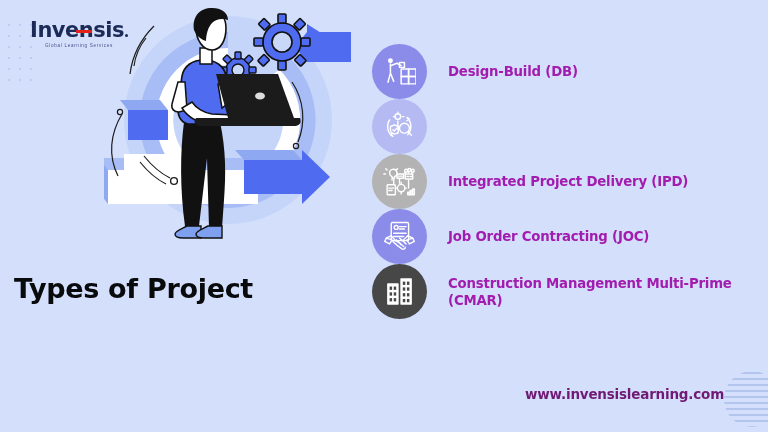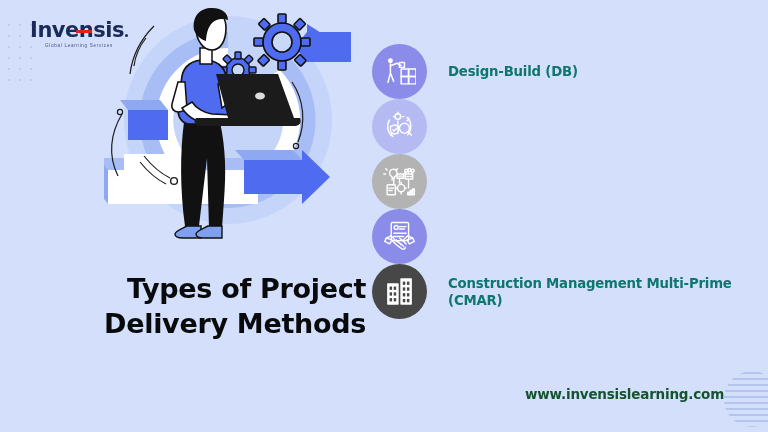--- a/index.html
+++ b/index.html
@@ -39,46 +39,46 @@
     font-family:"Liberation Sans", sans-serif;
   }
 
   
   .illo { position:absolute; left:104px; top:4px; width:260px; height:262px; }
   .illo svg { display:block; width:100%; height:100%; }
 
   
   .headline {
     position:absolute; left:14px; top:272px; width:352px;
-    text-align:right;
+    text-align:left;
     font-size:27px; font-weight:bold; line-height:1.28;
     color:#090a0c; letter-spacing:-0.3px;
     font-family:"DejaVu Sans", sans-serif;
   }
 
   
   .list { position:absolute; left:372px; top:44px; width:384px; }
   .row { position:relative; height:55px; }
   .badge {
     position:absolute; left:0; top:0; width:55px; height:55px;
     border-radius:50%; display:flex; align-items:center; justify-content:center;
   }
   .badge svg { width:33px; height:33px; display:block; }
   .row-label {
     position:absolute; left:76px; width:300px; top:50%;
     transform:translateY(-50%);
     font-size:13.3px; font-weight:bold; line-height:1.3;
-    color:#0f766e; letter-spacing:-0.2px;
+    color:#a21caf; letter-spacing:-0.2px;
     font-family:"DejaVu Sans", sans-serif;
   }
 
   
   .url {
     position:absolute; right:44px; bottom:30px;
-    font-size:13.5px; font-weight:bold; color:#14532d;
+    font-size:13.5px; font-weight:bold; color:#701a75;
     letter-spacing:-0.2px;
     font-family:"DejaVu Sans", sans-serif;
   }
 
   
   .corner { position:absolute; right:0; bottom:4px; width:56px; height:58px; overflow:hidden; }
 </style>
 </head>
 <body>
 
@@ -194,21 +194,20 @@
     <path d="M78 104 c6 10 18 16 30 16 l22 0 0 -9 -22 -1 c-8 -1 -16 -6 -20 -12 z" fill="#fff" stroke="#111" stroke-width="1.5"></path>
 
     <path d="M112 70 l62 0 l16 44 -66 0 z" fill="#1b1b1b"></path>
     <path d="M92 114 l104 0 c2 5 -1 8 -6 8 l-94 0 c-5 0 -7 -4 -4 -8 z" fill="#1b1b1b"></path>
     <ellipse cx="156" cy="92" rx="5" ry="3.5" fill="#fff" opacity="0.85"></ellipse>
   </svg>
 </div>
 
 <div class="headline">
   <div>Types of Project</div>
-  <div>Delivery Methods</div>
 </div>
 
 <div class="list" id="list">
     <div class="row">
       <div class="badge" style="background: rgb(139, 140, 234); color: rgb(255, 255, 255);">
     <svg viewBox="0 0 40 40" fill="none" stroke="currentColor" stroke-width="1.8" stroke-linecap="round" stroke-linejoin="round">
       <circle cx="9" cy="7" r="3" fill="currentColor" stroke="none"></circle>
       <path d="M9 11 l0 11 -3 11 M9 22 l4 10"></path>
       <path d="M9 13 l8 -3 l5 3"></path>
       <rect x="22" y="17" width="9" height="9" fill="none"></rect>
@@ -252,36 +251,38 @@
           <circle cx="36" cy="7" r="1.8"></circle>
       <path d="M26 10 l1 -1 M31 9 l0 -1 M35 10 l0 -1"></path>
       <rect x="5" y="24" width="10" height="12" rx="1"></rect>
       <path d="M7 28 l6 0 M7 31 l4 0"></path>
       <circle cx="22" cy="28" r="4.5"></circle>
       <path d="M22 23 l0 -2 M22 33 l0 2 M17.5 28 l-2 0 M26.5 28 l2 0"></path>
       <path d="M30 33 l2 0 l0 3 l-2 0 z M33 31 l2 0 l0 5 l-2 0 z M36 29 l2 0 l0 7 l-2 0 z"></path>
       <path d="M13 19 l0 4 M20 17 l0 5 M31 18 l0 10"></path>
     </svg>
       </div>
+      <div class="row-label">Integrated Project Delivery (IPD)</div>
     </div>
     <div class="row">
       <div class="badge" style="background: rgb(139, 140, 234); color: rgb(255, 255, 255);">
     <svg viewBox="0 0 40 40" fill="none" stroke="currentColor" stroke-width="1.7" stroke-linecap="round" stroke-linejoin="round">
       <rect x="10" y="3" width="21" height="22" rx="1.5"></rect>
       <circle cx="16" cy="9" r="2.4"></circle>
       <path d="M20 8 l8 0 M20 11 l6 0 M13 16 l15 0 M13 20 l12 0"></path>
       <path d="M4 22 l6 -3 l5 6 l4 2 l3 3"></path>
       <path d="M36 22 l-6 -3 l-6 6"></path>
       <path d="M12 26 c3 3 8 7 11 9 c2 1 4 0 4 -2"></path>
       <path d="M16 24 c3 3 7 6 9 8"></path>
       <path d="M20 22 c3 2 6 5 8 7"></path>
       <path d="M4 22 l-2 4 l6 3 l3 -5 z"></path>
       <path d="M36 22 l2 4 l-6 3 l-3 -5 z"></path>
     </svg>
       </div>
+      <div class="row-label">Job Order Contracting (JOC)</div>
     </div>
     <div class="row">
       <div class="badge" style="background: rgb(71, 71, 71); color: rgb(255, 255, 255);">
     <svg viewBox="0 0 40 40" fill="currentColor" stroke="none">
       <rect x="5" y="10" width="14" height="26" rx="0.8"></rect>
       <rect x="21" y="4" width="14" height="32" rx="0.8"></rect>
       <g fill="#474747">
         <rect x="8" y="14" width="3" height="4"></rect>
             <rect x="13" y="14" width="3" height="4"></rect>
         <rect x="8" y="21" width="3" height="4"></rect>

